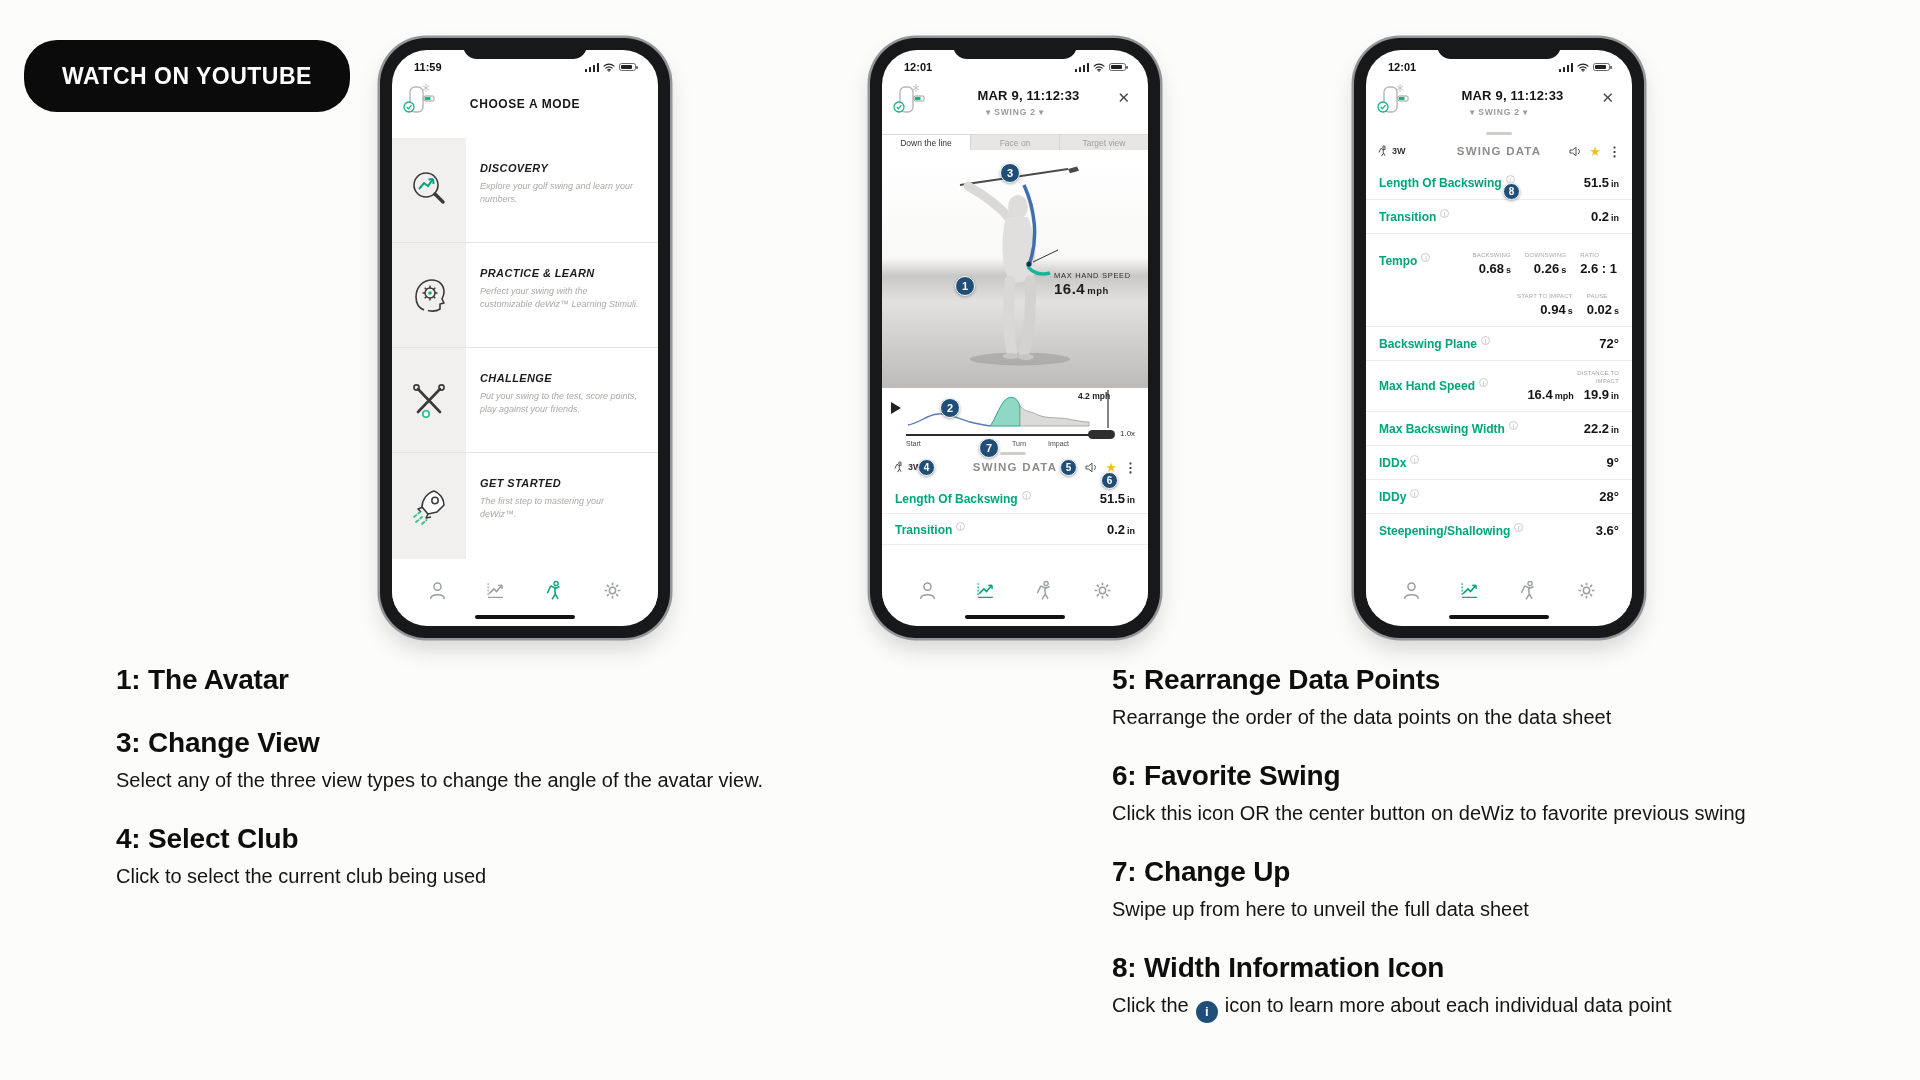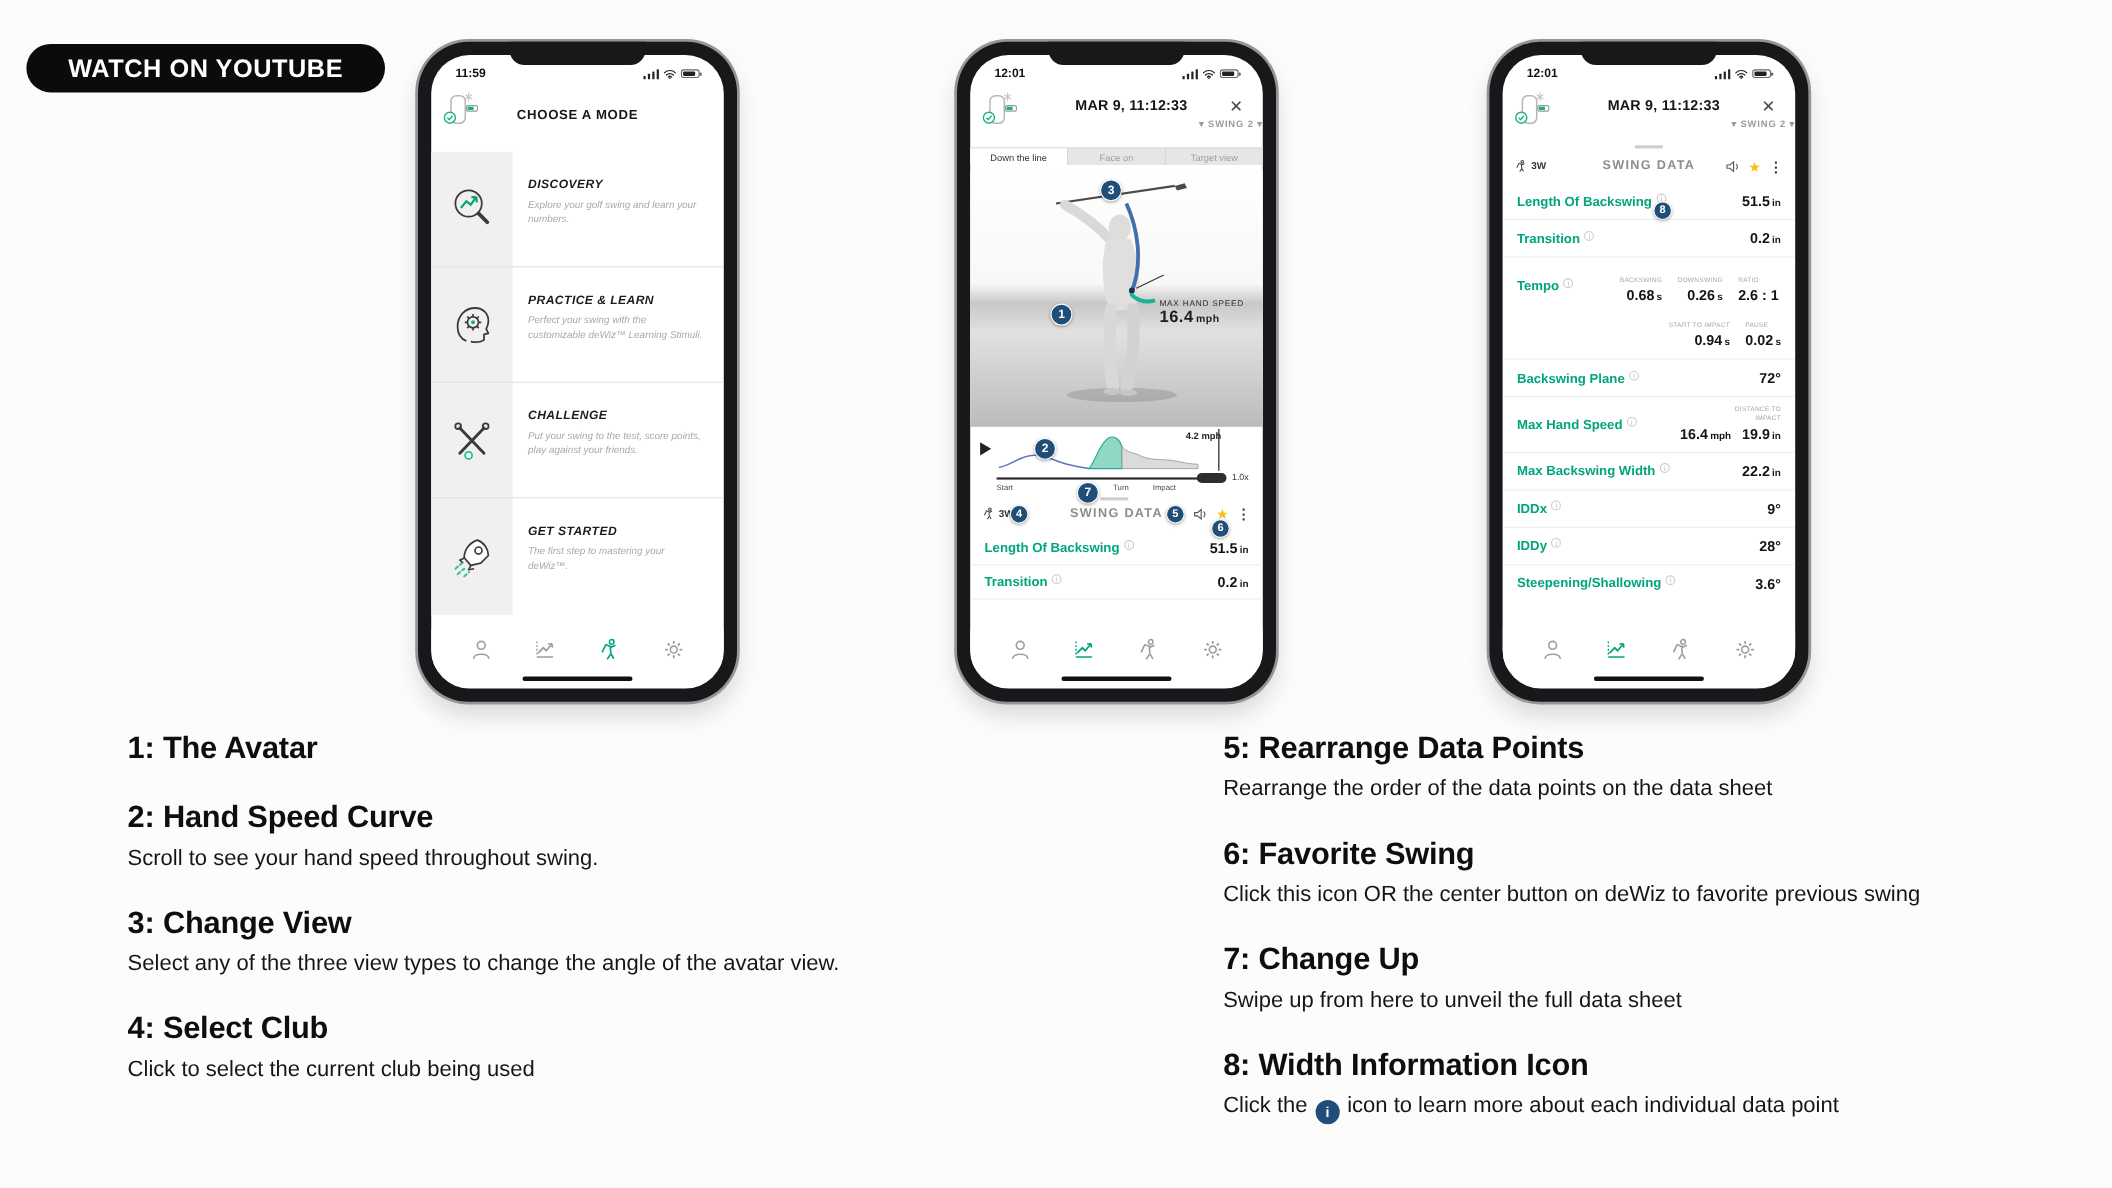--- a/index.html
+++ b/index.html
@@ -1,20 +1,20 @@
 <!DOCTYPE html>
 <html><head>
 <meta charset="utf-8">
 <style>
   * { margin:0; padding:0; box-sizing:border-box; }
   html,body { width:1920px; height:1080px; }
   body { font-family:"Liberation Sans", sans-serif; background:#fcfcfb; position:relative; overflow:hidden; }
 
   
-  .yt-btn { position:absolute; left:24px; top:40px; height:44px; padding:0 38px; background:#0b0b0b;
+  .yt-btn { position:absolute; left:24px; top:40px; height:72px; padding:0 38px; background:#0b0b0b;
     border-radius:33px; color:#fff; font-size:23px; font-weight:bold; letter-spacing:.5px;
     display:flex; align-items:center; cursor:pointer; }
 
   
   .phone { position:absolute; top:38px; width:290px; height:600px; background:#17181a; border-radius:46px;
     box-shadow:0 0 0 2.5px #939598, 0 12px 22px rgba(0,0,0,.15);margin-left:48px; }
   .screen { position:absolute; inset:12px; border-radius:35px; background:#fff; overflow:hidden; }
   .notch { position:absolute; top:0; left:50%; transform:translateX(-50%); width:124px; height:21px;
     background:#17181a; border-radius:0 0 14px 14px; z-index:30; }
   .homebar { position:absolute; bottom:7px; left:50%; transform:translateX(-50%); width:100px; height:4px;
@@ -46,21 +46,21 @@
   .mode-t { font-size:11px; font-weight:bold; letter-spacing:.4px; color:#1c1c1c; }
   .mode-d { font-size:9px; color:#aaa9a6; line-height:1.45; margin-top:6px; padding-right:4px; }
 
   
   .nav { position:absolute; left:0; right:0; bottom:18px; height:36px; display:flex; align-items:center;
     justify-content:space-around; padding:0 16px; background:#fff; z-index:8; }
   .nav .nit { width:24px; height:24px; display:flex; align-items:center; justify-content:center; cursor:pointer; }
 
   
   .swhead-t { position:absolute; top:38px; left:0; right:0; text-align:center; font-size:13px; font-weight:bold; color:#141414; letter-spacing:.2px;padding-left:27px; }
-  .swhead-s { position:absolute; top:57px; left:0; right:0; text-align:right; font-size:8.5px; font-weight:bold; color:#9b9b9b; letter-spacing:.8px; }
+  .swhead-s { position:absolute; top:57px; left:0; right:0; text-align:center; font-size:8.5px; font-weight:bold; color:#9b9b9b; letter-spacing:.8px; }
   .closex { position:absolute; top:40px; right:18px; font-size:15px; color:#4a4a4a; cursor:pointer; line-height:1; }
 
   
   .tabs { position:absolute; top:84px; left:0; right:0; height:16px; display:flex; background:#e7e6e4; border-top:1px solid #dcdcda; }
   .tab { flex:1; display:flex; align-items:center; justify-content:center; font-size:8.5px; color:#a09f9d;
     border-right:1px solid #d7d6d4; cursor:pointer; }
   .tab:last-child { border-right:none; }
   .tab.active { background:#fff; color:#333; }
 
   
@@ -581,24 +581,20 @@
     <div class="badge sm" style="left:137px; top:133px">8</div>
   </div>
   <div class="notch"></div>
 </div>
 
 <div class="sec left">
   <div class="sec-item">
     <div class="sec-h">1: The Avatar</div>
   </div>
   <div class="sec-item">
-    <div class="sec-h">2: Hand Speed Curve</div>
-    <div class="sec-d">Scroll to see your hand speed throughout swing.</div>
-  </div>
-  <div class="sec-item">
     <div class="sec-h">3: Change View</div>
     <div class="sec-d">Select any of the three view types to change the angle of the avatar view.</div>
   </div>
   <div class="sec-item">
     <div class="sec-h">4: Select Club</div>
     <div class="sec-d">Click to select the current club being used</div>
   </div>
 </div>
 
 <div class="sec right">

